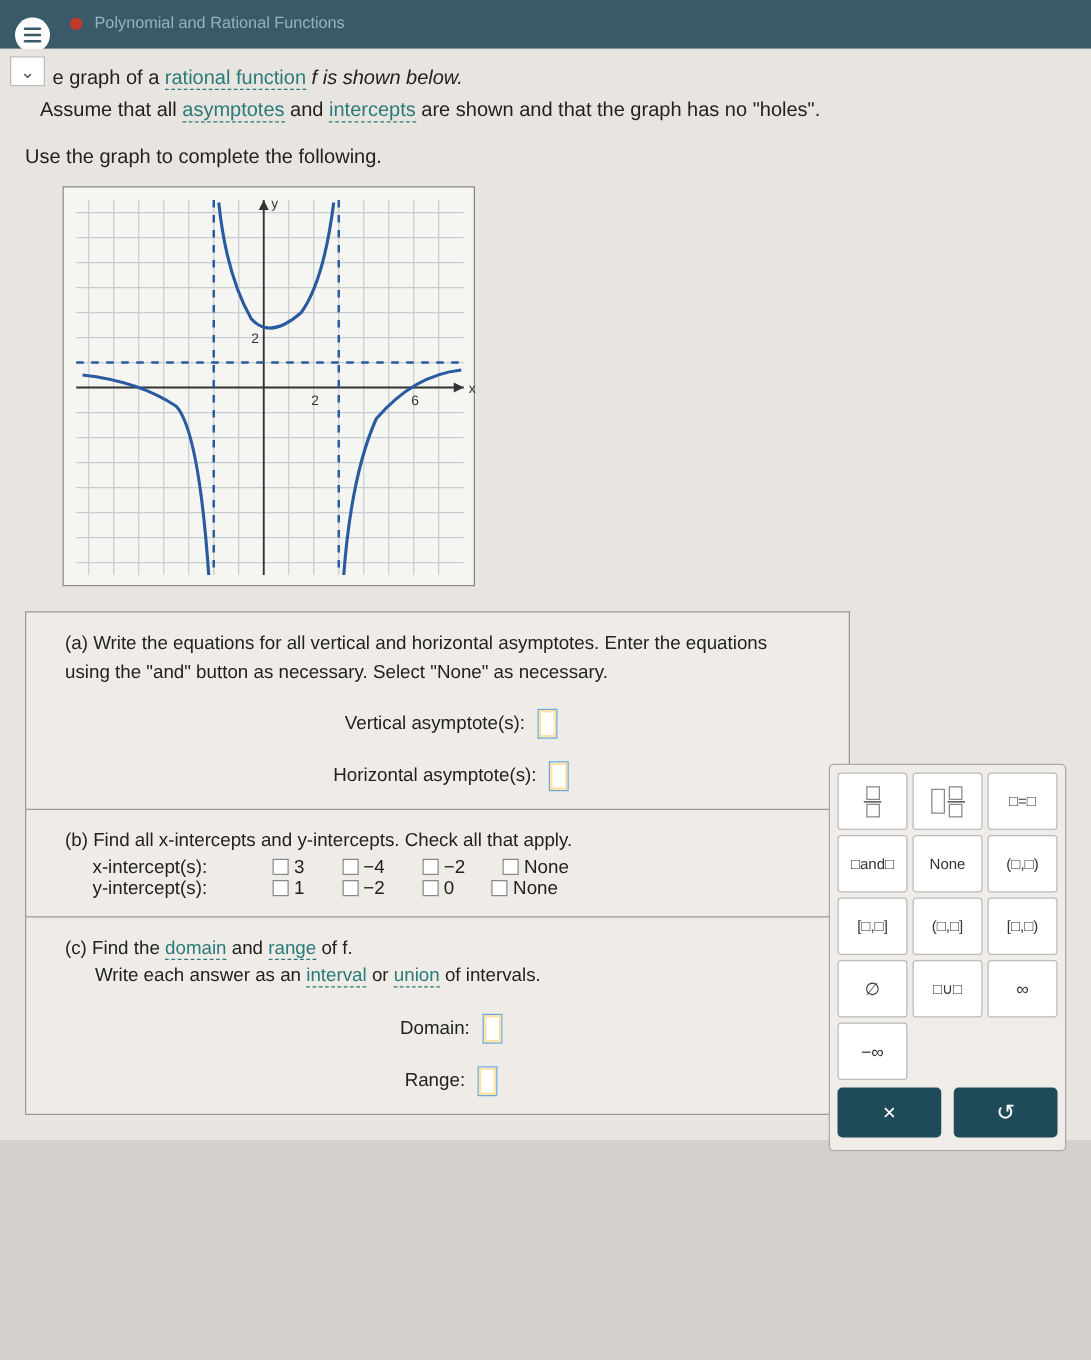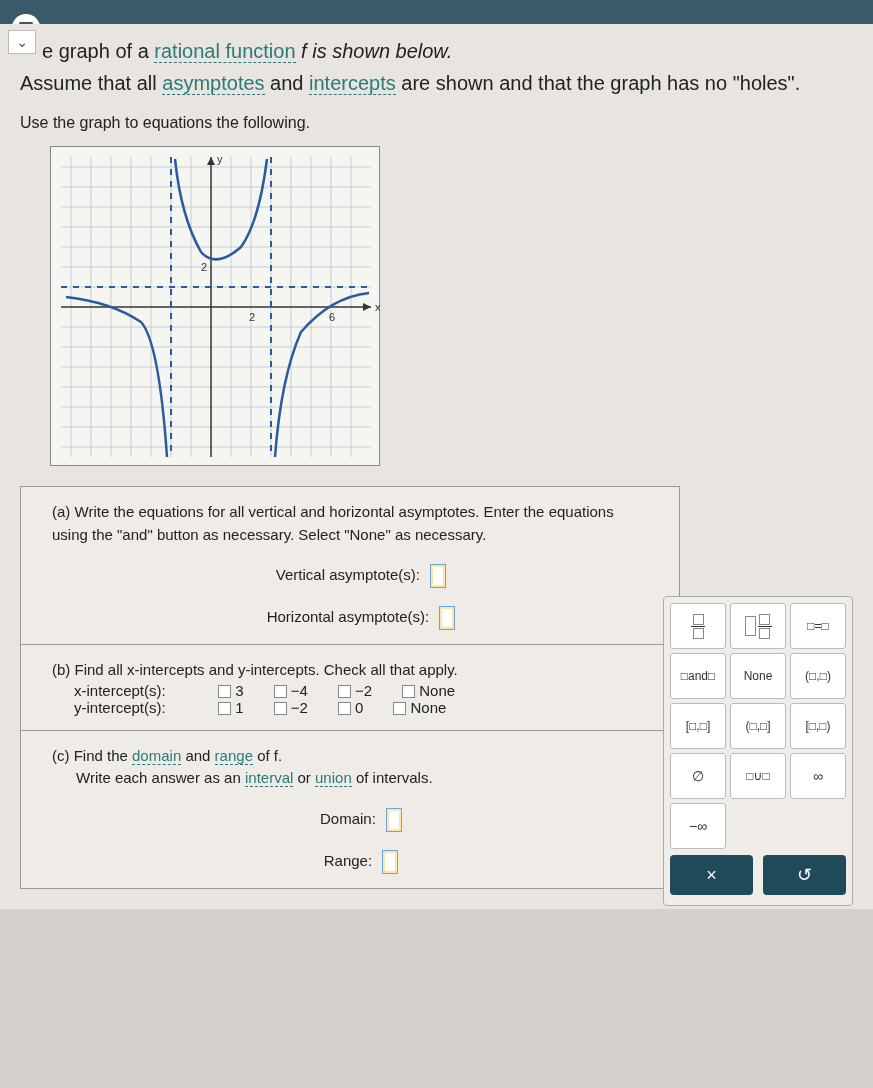--- a/index.html
+++ b/index.html
@@ -45,26 +45,26 @@
   .chevron {
     position: absolute;
     left: 8px; top: 6px;
     width: 28px; height: 24px;
     background: #fff;
     border: 1px solid #bbb;
     display: flex; align-items: center; justify-content: center;
     font-size: 14px; color: #555;
   }
   .intro {
-    font-size: 20px;
+    font-size: 16px;
     color: #222;
     line-height: 1.5;
     margin-left: 22px;
   }
-  .intro2 { margin-left: 0; margin-top: 2px; }
+  .intro2 { margin-left: 12px; margin-top: 2px; }
   .term {
     color: #2a7a7a;
     border-bottom: 1px dashed #2a7a7a;
   }
   .instr { margin-top: 16px; font-size: 16px; color: #222; }
   .graph-box {
     margin-top: 14px;
     margin-left: 30px;
     width: 330px; height: 320px;
     border: 1px solid #888;
@@ -150,33 +150,37 @@
 </style>
 </head>
 <body>
 
 <div class="header">
   <div class="hamburger">
     <span></span>
       <span></span>
       <span></span>
   </div>
+  <div class="crumb">
+    <span class="hdot"></span>
+    <span>Polynomial and Rational Functions</span>
+  </div>
 </div>
 
 <div class="body-area">
   <div class="chevron">⌄</div>
 
   <p class="intro">
     <span>e graph of a </span><span class="term">rational function</span><span><i> f is shown below.</i></span>
   </p>
   <p class="intro intro2">
     <span>Assume that all </span><span class="term">asymptotes</span><span> and </span><span class="term">intercepts</span><span> are shown and that the graph has no "holes".</span>
   </p>
 
-  <p class="instr">Use the graph to equations the following.</p>
+  <p class="instr">Use the graph to complete the following.</p>
 
   <div class="graph-box">
     <svg width="330" height="320" viewBox="0 0 330 320">
 
       <g stroke="#c8cdd2" stroke-width="1">
         <line x1="20" y1="10" x2="20" y2="310"></line>
           <line x1="40" y1="10" x2="40" y2="310"></line>
         <line x1="60" y1="10" x2="60" y2="310"></line>
           <line x1="80" y1="10" x2="80" y2="310"></line>
         <line x1="100" y1="10" x2="100" y2="310"></line>

